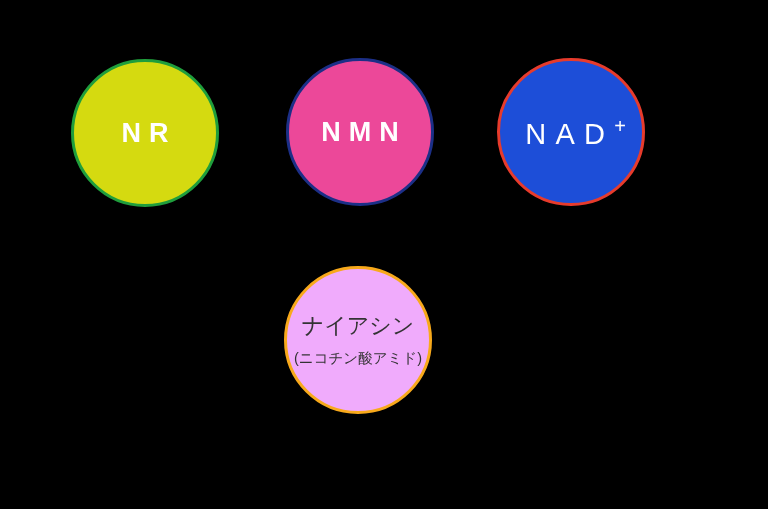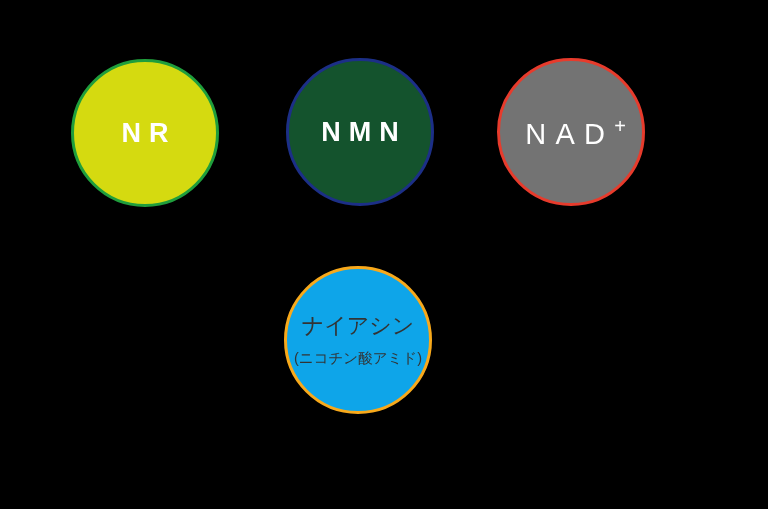--- a/index.html
+++ b/index.html
@@ -75,26 +75,26 @@
 </style>
 </head>
 <body style="background: rgb(0, 0, 0);">
 
 <div class="canvas">
 
   <div class="circle" id="node-nr" style="background: rgb(213, 218, 16); border-color: rgb(31, 158, 60); color: rgb(255, 255, 255);">
     <span class="latin-label">NR</span>
   </div>
 
-  <div class="circle" id="node-nmn" style="background: #14532d; border-color: rgb(28, 47, 135); color: rgb(255, 255, 255);">
+  <div class="circle" id="node-nmn" style="background: #ec4899; border-color: rgb(28, 47, 135); color: rgb(255, 255, 255);">
     <span class="latin-label">NMN</span>
   </div>
 
-  <div class="circle" id="node-nad" style="background: #737373; border-color: rgb(231, 59, 44); color: rgb(255, 255, 255);">
+  <div class="circle" id="node-nad" style="background: #1d4ed8; border-color: rgb(231, 59, 44); color: rgb(255, 255, 255);">
     <span class="latin-label"><span>NAD</span><span class="sup">+</span></span>
   </div>
 
-  <div class="circle" id="node-niacin" style="background: #0ea5e9; border-color: rgb(248, 169, 27); color: rgb(51, 51, 51);">
+  <div class="circle" id="node-niacin" style="background: #f0abfc; border-color: rgb(248, 169, 27); color: rgb(51, 51, 51);">
     <span class="jp-main">ナイアシン</span>
     <span class="jp-sub">(ニコチン酸アミド)</span>
   </div>
 
 </div>
 
 </body></html>

